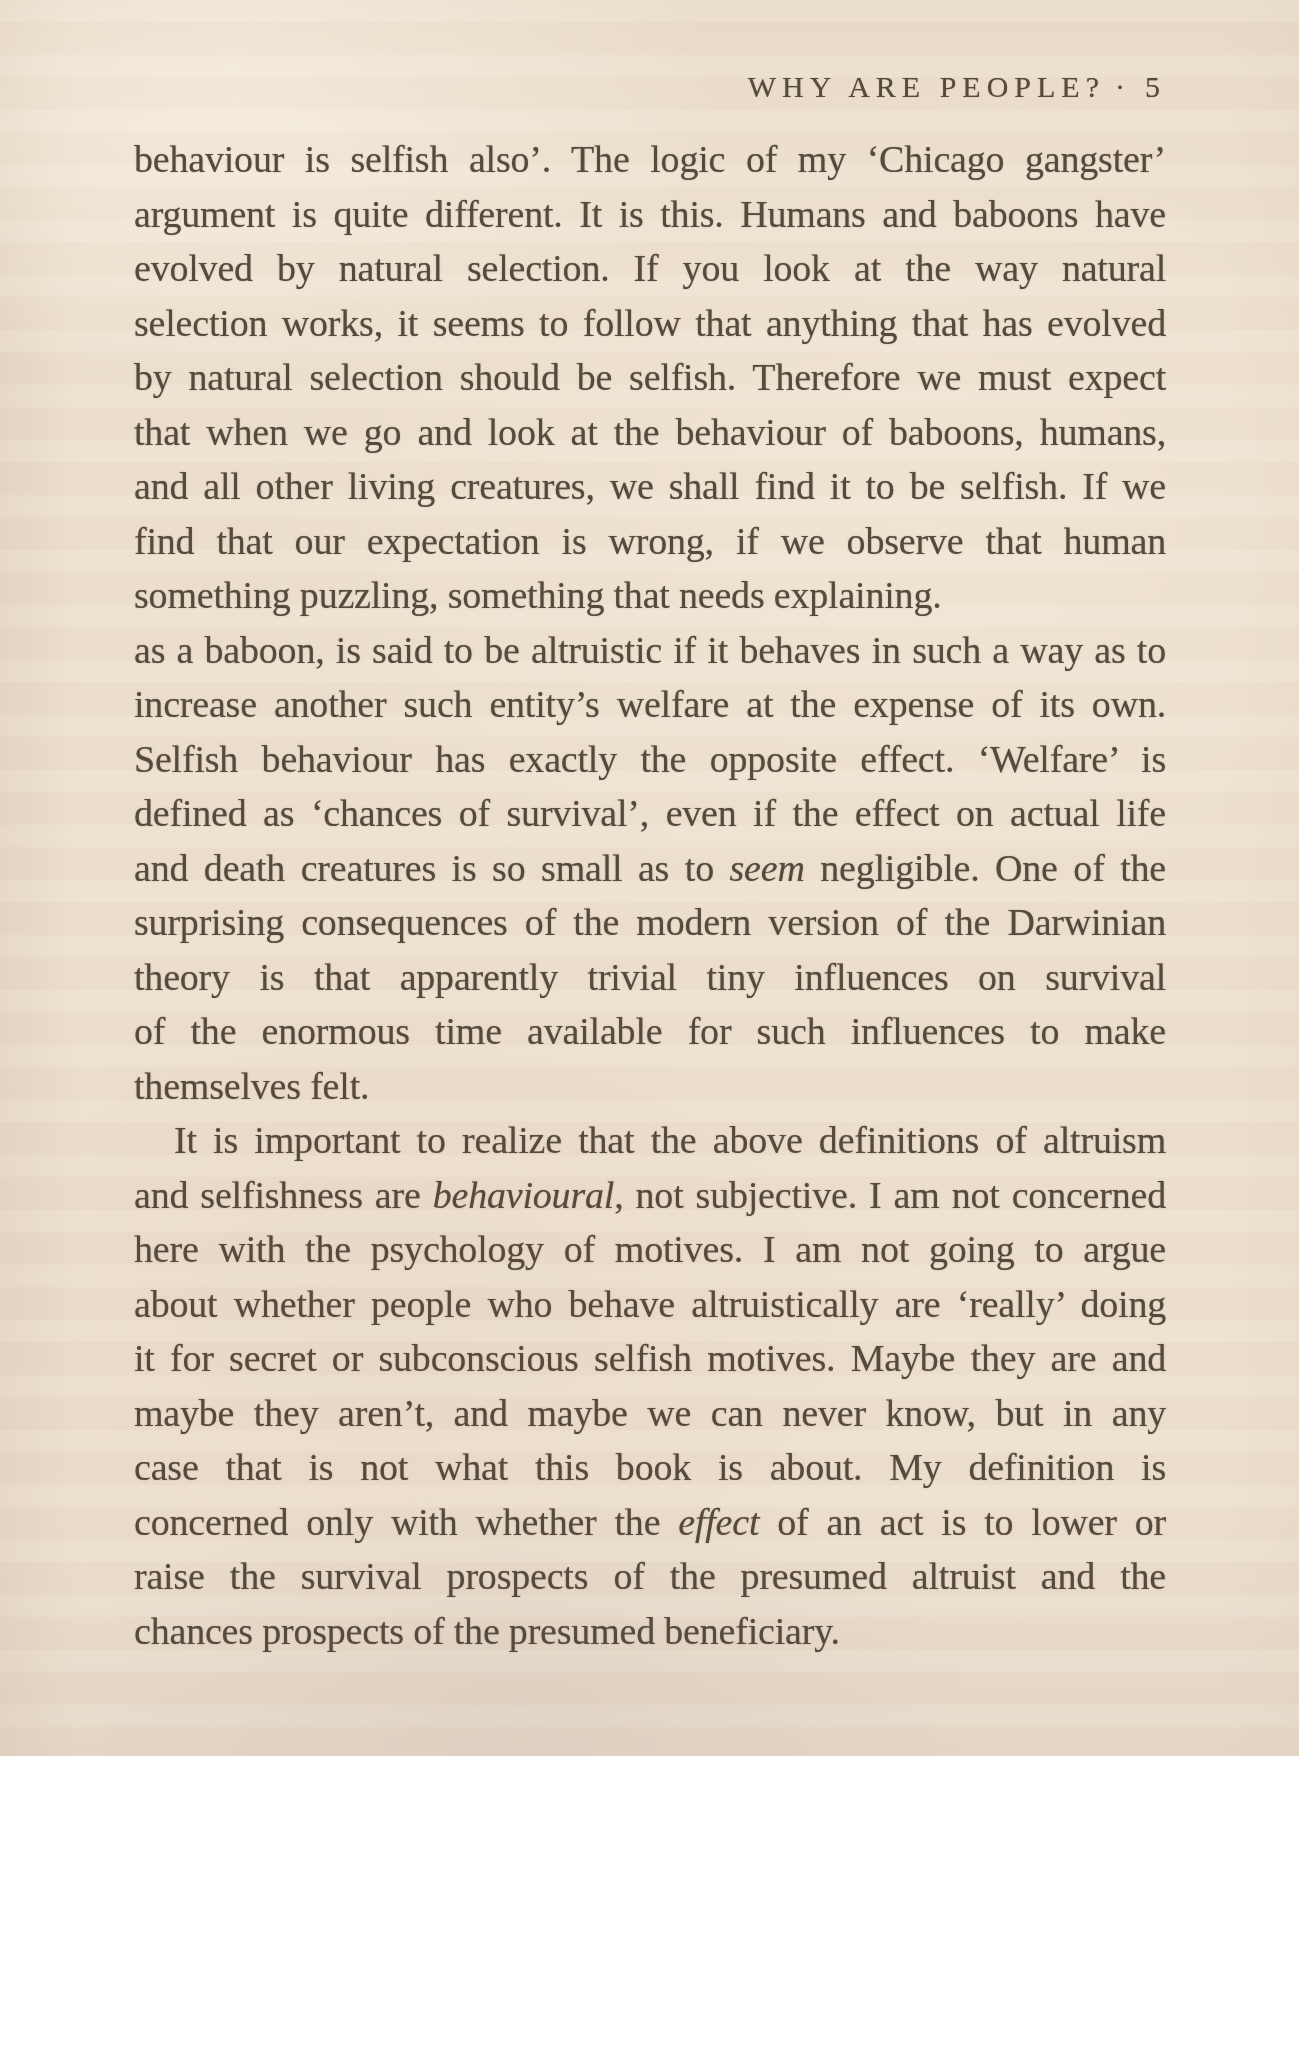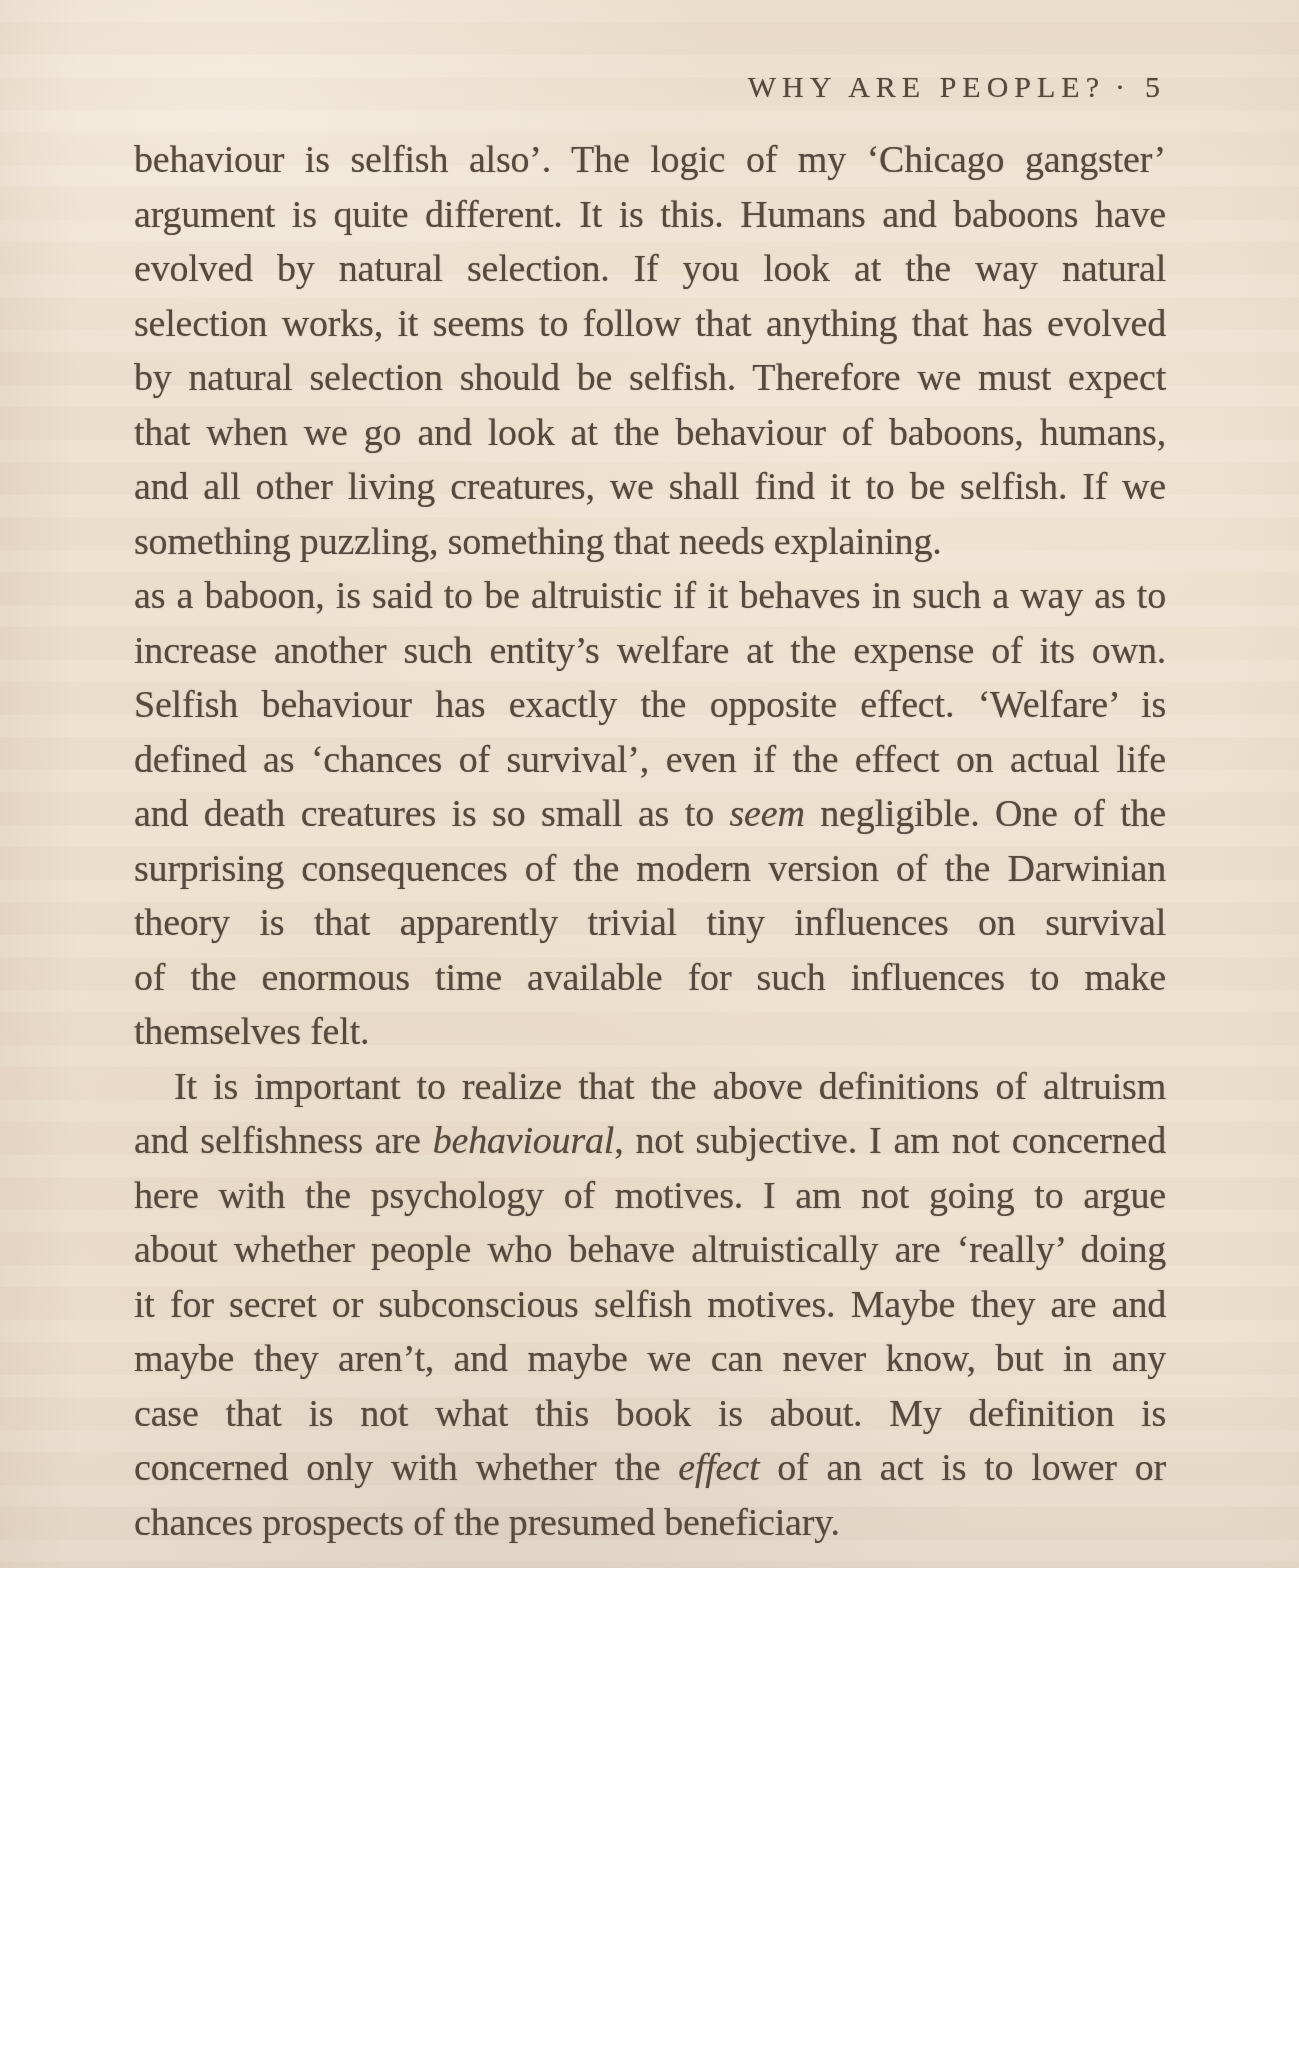--- a/index.html
+++ b/index.html
@@ -2,21 +2,21 @@
 <html style="--paper: #ecdfcd; --ink: #56493d; --wm: #ffffff;"><head>
 <meta charset="utf-8">
 <style>
   html, body {
     margin: 0;
     padding: 0;
   }
   #page {
     position: relative;
     width: 1299px;
-    height: 1568px;
+    height: 1756px;
     overflow: hidden;
     background-color: var(--paper, #ecdfcd);
     background-image:
       radial-gradient(ellipse 700px 420px at 18% 6%, rgba(255,250,240,0.45), rgba(255,250,240,0) 70%),
       radial-gradient(ellipse 900px 600px at 70% 30%, rgba(250,240,225,0.35), rgba(250,240,225,0) 75%),
       radial-gradient(ellipse 800px 500px at 30% 75%, rgba(220,200,180,0.25), rgba(220,200,180,0) 70%),
       radial-gradient(ellipse 600px 300px at 40% 97%, rgba(205,190,178,0.30), rgba(205,190,178,0) 75%),
       linear-gradient(90deg, rgba(214,196,176,0.35) 0%, rgba(214,196,176,0) 6%, rgba(214,196,176,0) 94%, rgba(224,208,190,0.25) 100%),
       linear-gradient(180deg, rgba(226,210,190,0.35) 0%, rgba(240,228,211,0.0) 8%, rgba(236,223,205,0.0) 86%, rgba(213,199,186,0.35) 100%);
     font-family: "Liberation Serif", "DejaVu Serif", serif;
@@ -100,20 +100,21 @@
 
   <div class="text-column" id="text-column">
       <div class="para">
         <div class="line"><span>behaviour is selfish also’. The logic of my ‘Chicago gangster’</span></div>
         <div class="line"><span>argument is quite different. It is this. Humans and baboons have</span></div>
         <div class="line"><span>evolved by natural selection. If you look at the way natural</span></div>
         <div class="line"><span>selection works, it seems to follow that anything that has evolved</span></div>
         <div class="line"><span>by natural selection should be selfish. Therefore we must expect</span></div>
         <div class="line"><span>that when we go and look at the behaviour of baboons, humans,</span></div>
         <div class="line"><span>and all other living creatures, we shall find it to be selfish. If we</span></div>
+        <div class="line"><span>find that our expectation is wrong, if we observe that human</span></div>
         <div class="line last"><span>something puzzling, something that needs explaining.</span></div>
       </div>
       <div class="para">
         <div class="line"><span>as a baboon, is said to be altruistic if it behaves in such a way as to</span></div>
         <div class="line"><span>increase another such entity’s welfare at the expense of its own.</span></div>
         <div class="line"><span>Selfish behaviour has exactly the opposite effect. ‘Welfare’ is</span></div>
         <div class="line"><span>defined as ‘chances of survival’, even if the effect on actual life</span></div>
         <div class="line"><span>and death creatures is so small as to </span><em>seem</em><span> negligible. One of the</span></div>
         <div class="line"><span>surprising consequences of the modern version of the Darwinian</span></div>
         <div class="line"><span>theory is that apparently trivial tiny influences on survival</span></div>
@@ -122,19 +123,20 @@
       </div>
       <div class="para">
         <div class="line indent"><span>It is important to realize that the above definitions of altruism</span></div>
         <div class="line"><span>and selfishness are </span><em>behavioural</em><span>, not subjective. I am not concerned</span></div>
         <div class="line"><span>here with the psychology of motives. I am not going to argue</span></div>
         <div class="line"><span>about whether people who behave altruistically are ‘really’ doing</span></div>
         <div class="line"><span>it for secret or subconscious selfish motives. Maybe they are and</span></div>
         <div class="line"><span>maybe they aren’t, and maybe we can never know, but in any</span></div>
         <div class="line"><span>case that is not what this book is about. My definition is</span></div>
         <div class="line"><span>concerned only with whether the </span><em>effect</em><span> of an act is to lower or</span></div>
+        <div class="line"><span>raise the survival prospects of the presumed altruist and the</span></div>
         <div class="line last"><span>chances prospects of the presumed beneficiary.</span></div>
       </div>
     </div>
 
   <div class="watermark">知乎 @文献传递小能手</div>
 
 </div>
 
 </body></html>

